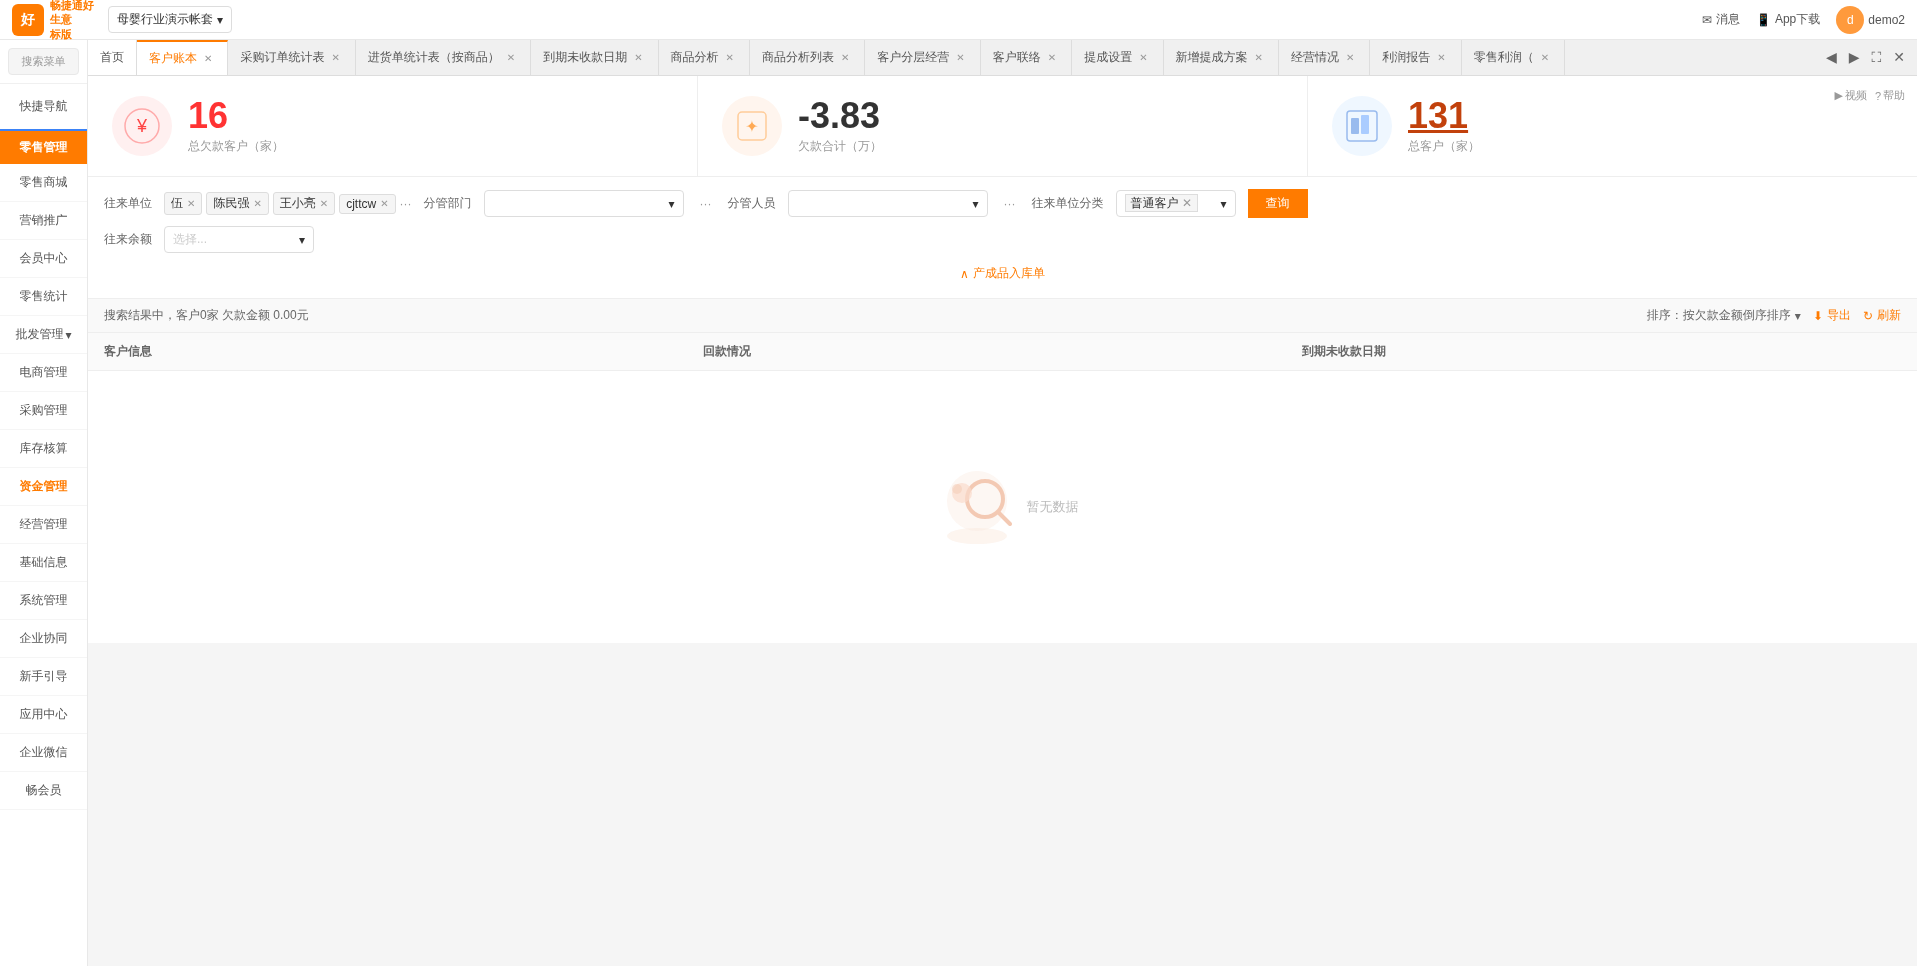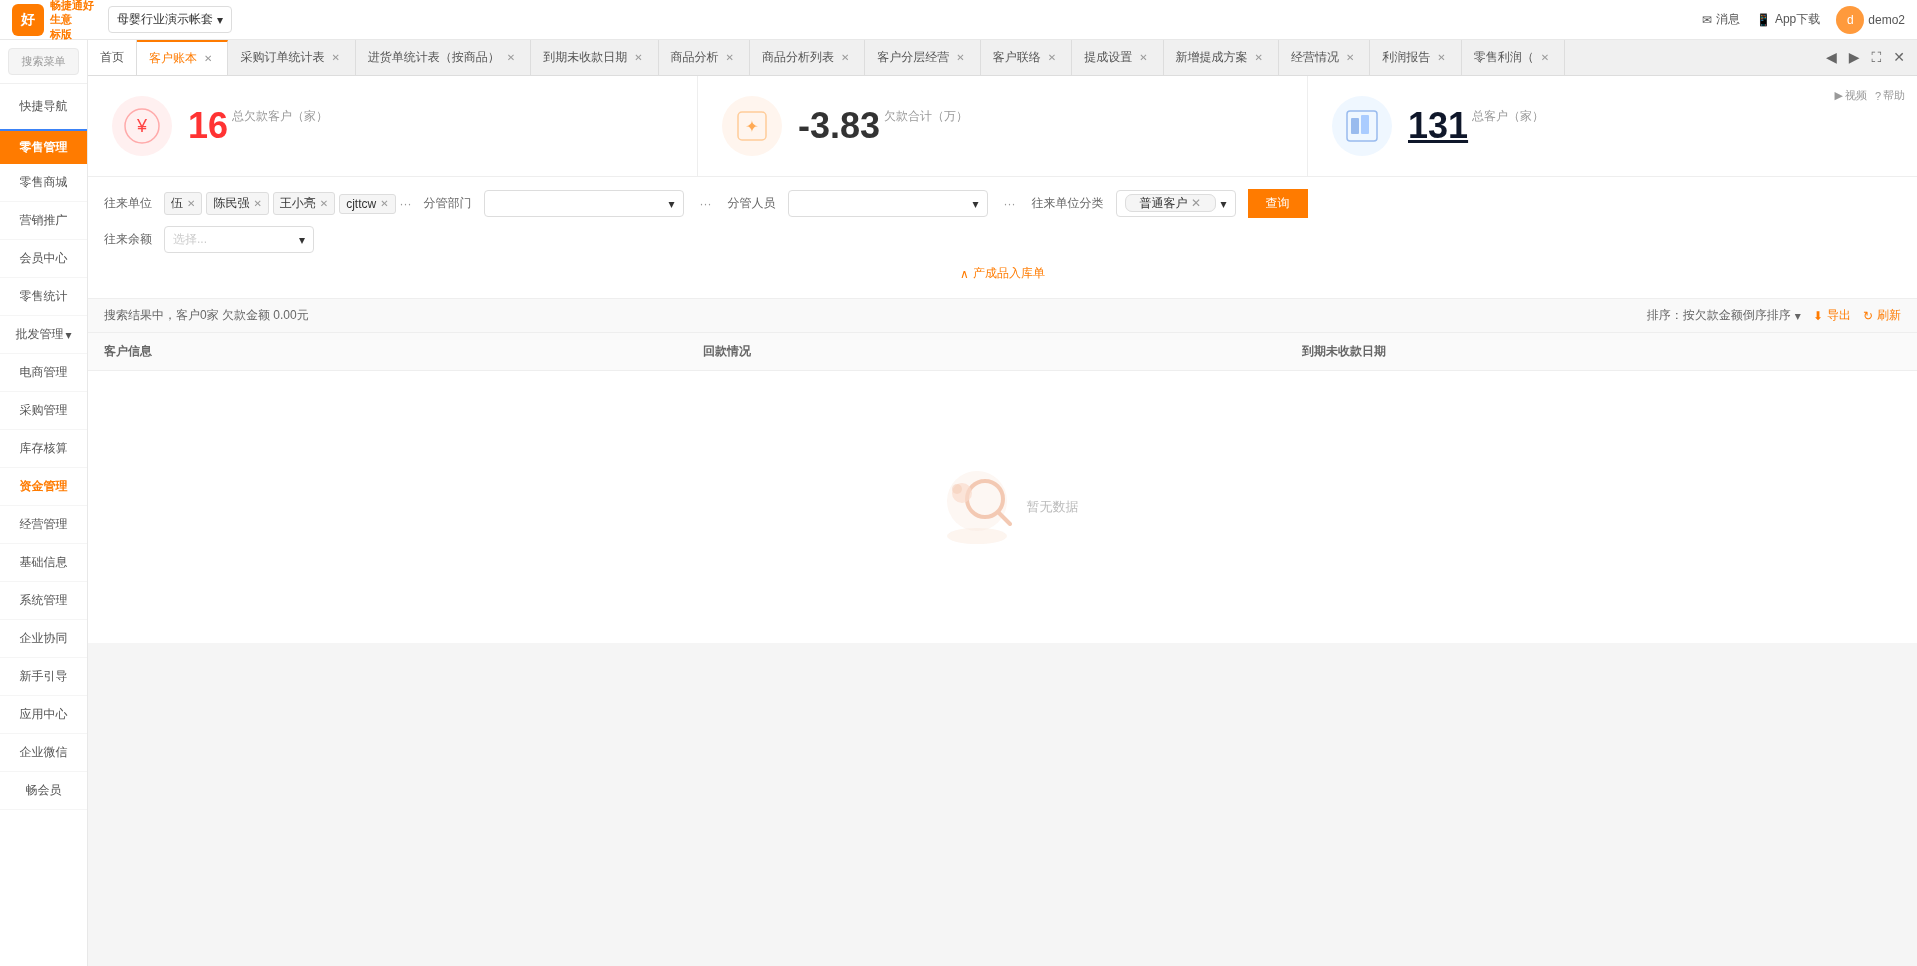--- a/index.html
+++ b/index.html
@@ -46,21 +46,21 @@
     .page-content { flex: 1; overflow-y: auto; background: #f5f5f5; padding: 0; }
 
     
     .stats-row { display: flex; background: #fff; border-bottom: 1px solid #eee; }
     .stat-card { flex: 1; padding: 20px 24px; display: flex; align-items: center; gap: 16px; border-right: 1px solid #eee; position: relative; }
     .stat-card:last-child { border-right: none; }
     .stat-icon { width: 60px; height: 60px; border-radius: 50%; display: flex; align-items: center; justify-content: center; font-size: 28px; flex-shrink: 0; }
     .stat-icon-red { background: #fff0f0; color: #ff4444; }
     .stat-icon-orange { background: #fff5ee; color: #ffaa55; }
     .stat-icon-blue { background: #eff7ff; color: #5599ee; }
-    .stat-content { display: flex; flex-direction: row; gap: 4px; }
+    .stat-content { display: flex; flex-direction: column; gap: 4px; }
     .stat-number { font-size: 36px; font-weight: bold; line-height: 1; }
     .stat-number-red { color: #ff3333; }
     .stat-number-negative { color: #333; font-weight: bold; font-size: 36px; }
     .stat-number-underline { text-decoration: underline; }
     .stat-label { font-size: 12px; color: #999; }
     .stat-helpers { position: absolute; top: 12px; right: 12px; display: flex; gap: 8px; }
     .stat-helper-btn { font-size: 11px; color: #999; cursor: pointer; display: flex; align-items: center; gap: 2px; }
 
     
     .filter-area { background: #fff; padding: 12px 16px; border-bottom: 1px solid #eee; }
@@ -262,21 +262,21 @@
         </div>
         <div class="stat-card">
           <div class="stat-icon stat-icon-blue">
             <svg width="36" height="36" viewBox="0 0 36 36">
                 <rect x="3" y="3" width="30" height="30" rx="3" fill="none" stroke="#99bbee" stroke-width="1.5"></rect>
                 <rect x="7" y="10" width="8" height="16" fill="#99bbee" rx="1"></rect>
                 <rect x="17" y="7" width="8" height="19" fill="#aaccff" rx="1"></rect>
               </svg>
           </div>
           <div class="stat-content">
-            <div class="stat-number stat-number-underline" style="font-size:36px;font-weight:bold;text-decoration:underline;color:#0f172a;">131</div>
+            <div class="stat-number stat-number-underline" style="font-size:36px;font-weight:bold;text-decoration:underline;color:#c2410c;">131</div>
             <div class="stat-label">总客户（家）</div>
           </div>
           <div class="stat-helpers">
             <div class="stat-helper-btn">
               <span>▶</span>
               <span>视频</span>
             </div>
             <div class="stat-helper-btn">
               <span>?</span>
               <span>帮助</span>
@@ -315,21 +315,21 @@
           <span class="filter-dots">···</span>
           <span class="filter-label">分管人员</span>
           <div class="filter-select filter-select-wide">
             <span style="color:#ccc;flex:1;">　</span>
             <span>▾</span>
           </div>
           <span class="filter-dots">···</span>
           <span class="filter-label">往来单位分类</span>
           <div class="filter-select">
             <span style="flex:1;">
-              <span style="background:#f5f5f5;border:1px solid #ddd;border-radius:7px;padding:1px 14px;font-size:12px;">
+              <span style="background:#f5f5f5;border:1px solid #ddd;border-radius:0;padding:1px 5px;font-size:12px;">
                 <span>普通客户</span>
                 <span style="cursor:pointer;color:#999;"> ✕</span>
               </span>
             </span>
             <span>▾</span>
           </div>
           <button class="query-btn">查询</button>
         </div>
         <div class="filter-row">
           <span class="filter-label">往来余额</span>

